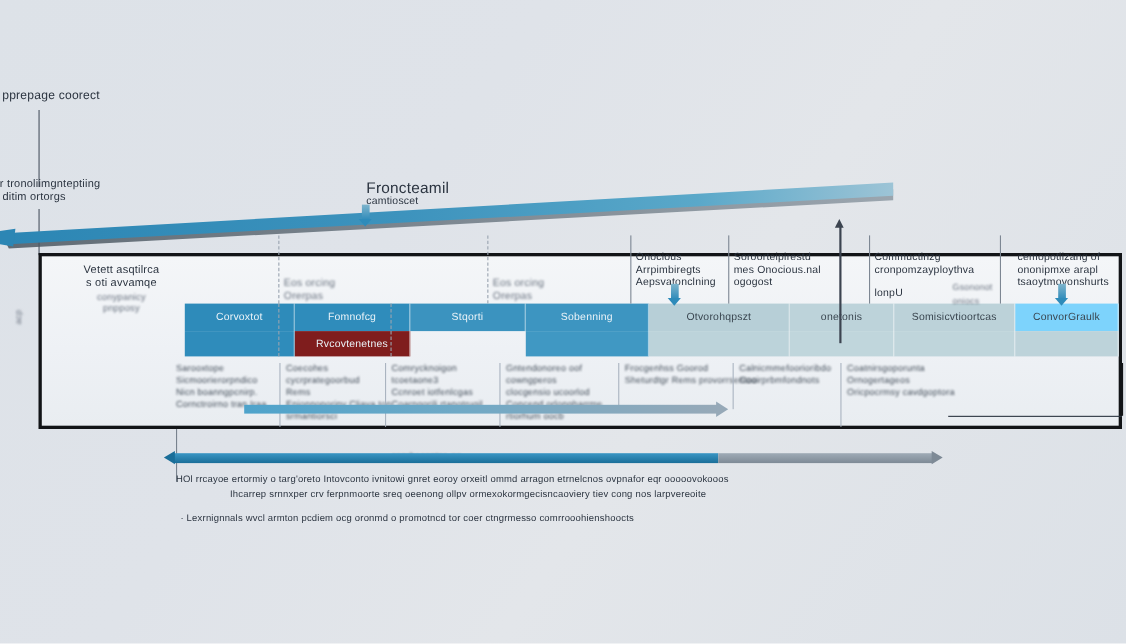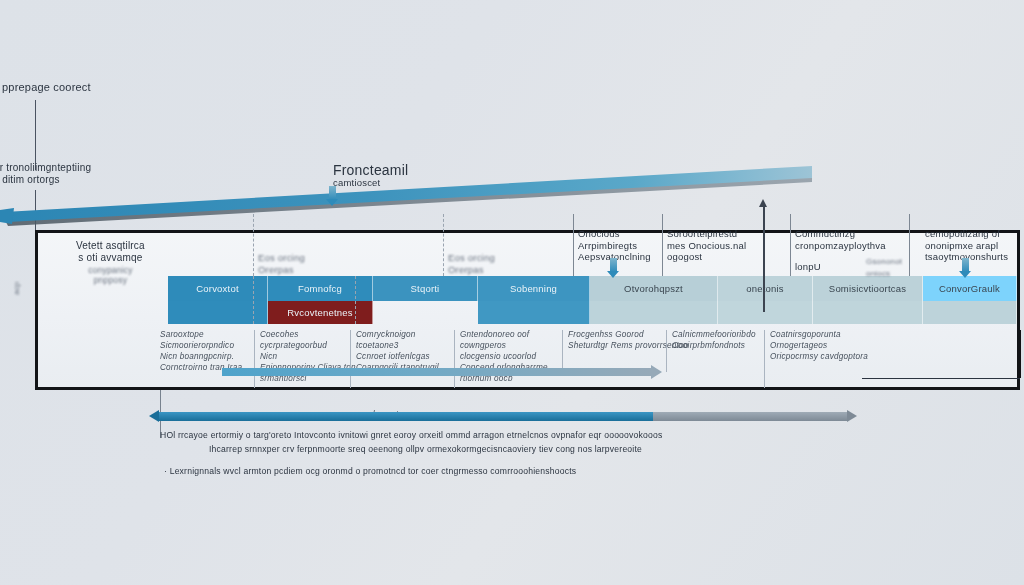--- a/index.html
+++ b/index.html
@@ -12,21 +12,21 @@
     -webkit-font-smoothing:none;
   }
 
   
   .txt {
     color:#2b3440;
     filter:blur(0.62px);
     letter-spacing:.2px;
     white-space:nowrap;
   }
-  .txt.soft  { color:#46505c; filter:blur(0.75px);font-style:italic; }
+  .txt.soft  { color:#46505c; filter:blur(0.75px); }
   .txt.light { color:#6a7380; filter:blur(0.8px); }
   .txt.wrap  { white-space:normal; }
 
   
   #frame {
     position:absolute; left:35px; top:230px; width:985px; height:160px;
     border:3px solid #121417;
     background:transparent;
   }
   #frame-inner-fill {
@@ -268,21 +268,21 @@
   </div>
 
 <div id="table-panel">
     <div class="cell txt soft" style="left: 0px; top: 0px; max-width: 100px; white-space: nowrap;">Sarooxtope</div>
     <div class="cell txt soft" style="left: 0px; top: 11px; max-width: 100px; white-space: nowrap;">Sicmoorierorpndico</div>
     <div class="cell txt soft" style="left: 0px; top: 22px; max-width: 100px; white-space: nowrap;">Nicn boanngpcnirp.</div>
     <div class="cell txt soft" style="left: 0px; top: 33px; max-width: 100px; white-space: nowrap;">Cornctroirno tran Iraa</div>
     <div class="col-div" style="left: 94px; height: 58px;"></div>
     <div class="cell txt soft" style="left: 100px; top: 0px; max-width: 100px; white-space: nowrap;">Coecohes</div>
     <div class="cell txt soft" style="left: 100px; top: 11px; max-width: 100px; white-space: nowrap;">cycrprategoorbud</div>
-    <div class="cell txt soft" style="left: 100px; top: 22px; max-width: 100px; white-space: nowrap;">Nicn</div>
+    <div class="cell txt soft" style="left: 100px; top: 22px; max-width: 100px; white-space: nowrap;">Rems</div>
     <div class="cell txt soft" style="left: 100px; top: 33px; max-width: 100px; white-space: nowrap;">Enionnoporiny Cliava ton</div>
     <div class="cell txt soft" style="left: 100px; top: 44px; max-width: 100px; white-space: nowrap;">srmantiorsci</div>
     <div class="col-div" style="left: 190px; height: 58px;"></div>
     <div class="cell txt soft" style="left: 196px; top: 0px; max-width: 100px; white-space: nowrap;">Comrycknoigon</div>
     <div class="cell txt soft" style="left: 196px; top: 11px; max-width: 100px; white-space: nowrap;">tcoetaone3</div>
     <div class="cell txt soft" style="left: 196px; top: 22px; max-width: 100px; white-space: nowrap;">Ccnroet iotfenlcgas</div>
     <div class="cell txt soft" style="left: 196px; top: 33px; max-width: 100px; white-space: nowrap;">Coarngorili rtanotrugil</div>
     <div class="cell txt soft" style="left: 196px; top: 32px; max-width: 100px; white-space: nowrap; margin-top: 48px;">coprhecontce oo</div>
     <div class="col-div" style="left: 294px; height: 58px;"></div>
     <div class="cell txt soft" style="left: 300px; top: 0px; max-width: 100px; white-space: nowrap;">Gntendonoreo oof</div>

